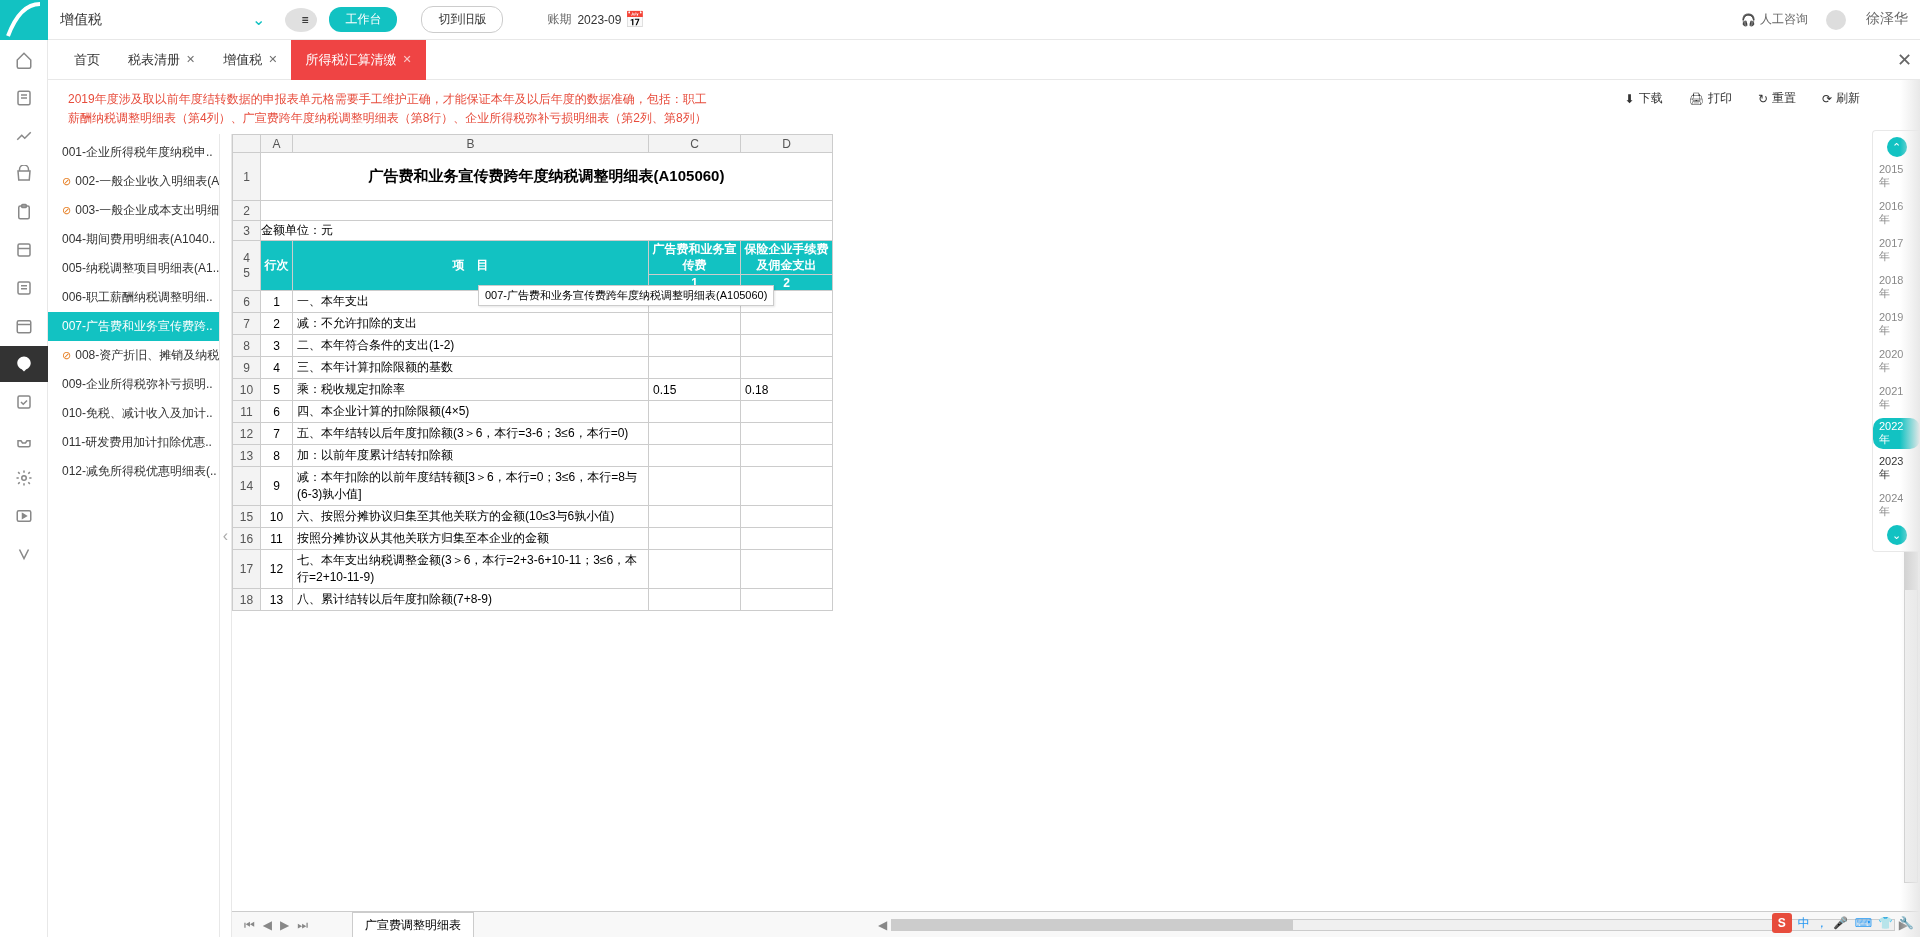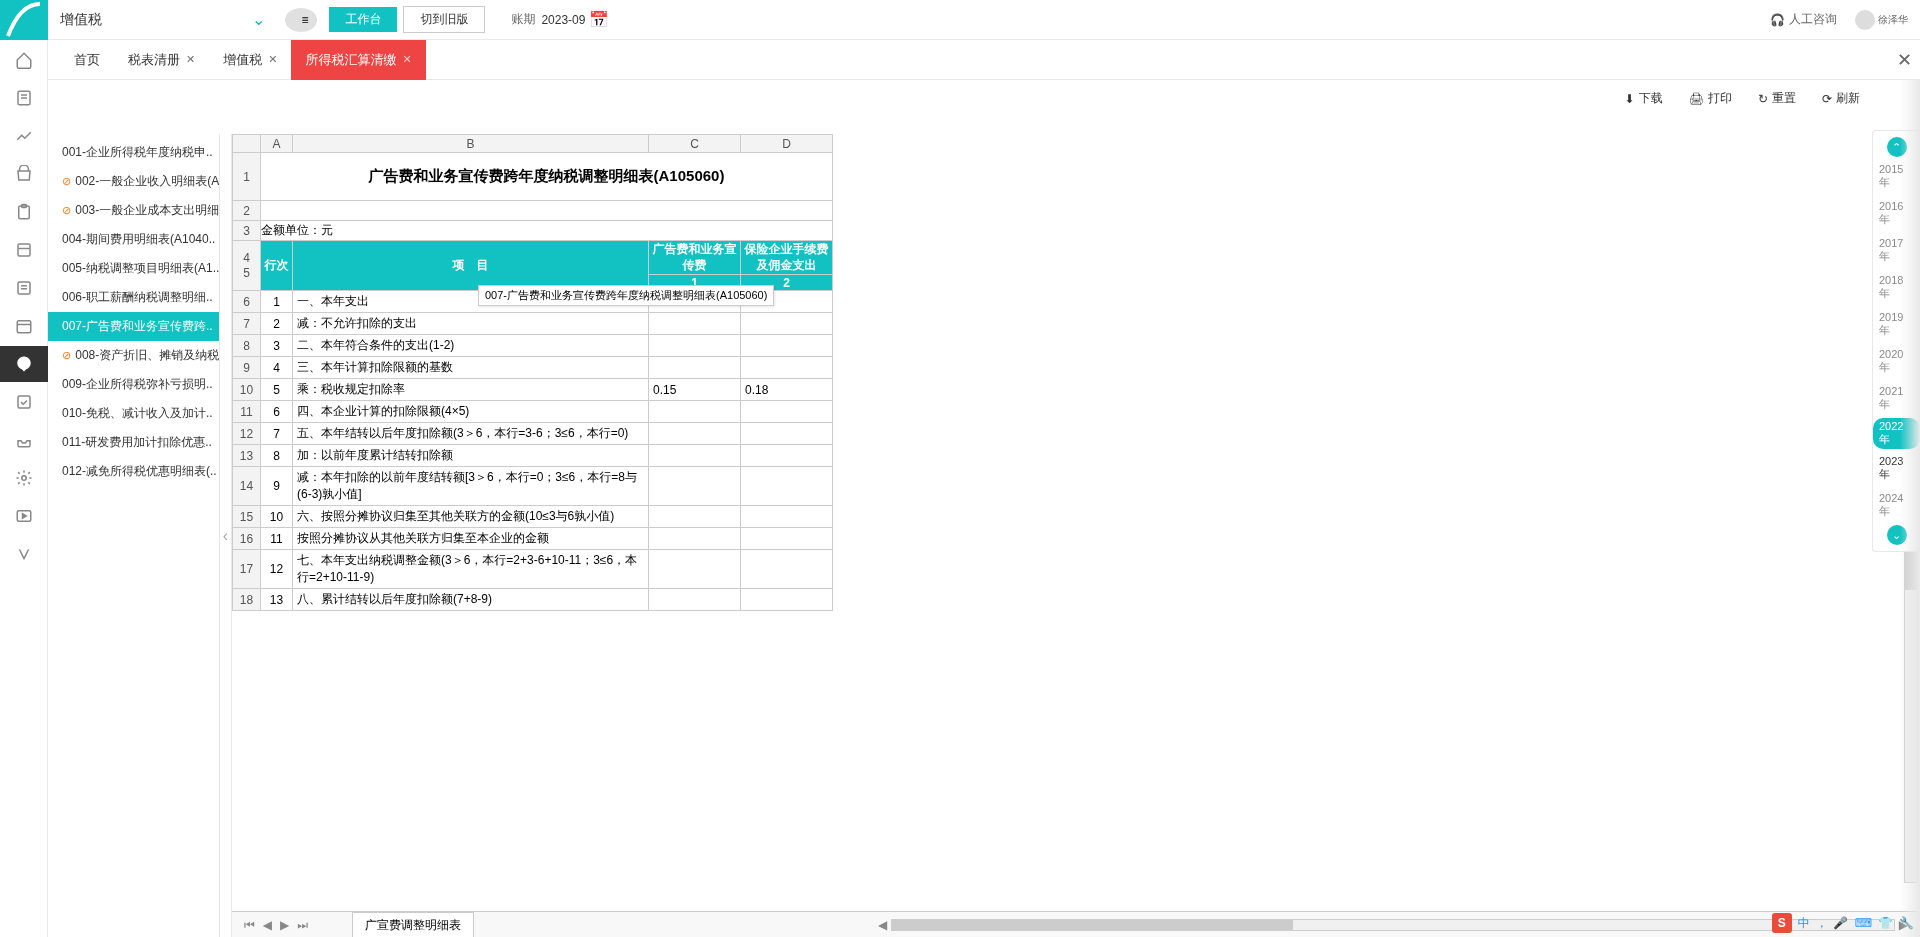--- a/index.html
+++ b/index.html
@@ -7,30 +7,30 @@
 .app { display: flex; height: 100vh; }
 .left-nav { width: 48px; background: #fff; border-right: 1px solid #e8e8e8; display: flex; flex-direction: column; align-items: center; padding-top: 0; }
 .left-nav .logo { width: 48px; height: 40px; background: #12c2c2; display: flex; align-items: center; justify-content: center; color: #fff; }
 .left-nav .nav-icon { width: 48px; height: 36px; display: flex; align-items: center; justify-content: center; color: #888; cursor: pointer; margin-top: 2px; }
 .left-nav .nav-icon.active { background: #333; color: #fff; }
 .left-nav .nav-icon svg { width: 18px; height: 18px; }
 .main { flex: 1; display: flex; flex-direction: column; background: #fff; }
 .topbar { height: 40px; display: flex; align-items: center; padding: 0 12px; border-bottom: 1px solid #e8e8e8; background: #fff; }
 .topbar .module-name { font-size: 14px; color: #333; margin-right: 150px; }
 .topbar .dropdown-arrow { color: #12c2c2; margin-right: 20px; cursor: pointer; }
-.topbar .btn { padding: 4px 16px; border-radius: 0; font-size: 12px; margin-right: 6px; cursor: pointer; border: none; }
+.topbar .btn { padding: 4px 16px; border-radius: 12px; font-size: 12px; margin-right: 24px; cursor: pointer; border: none; }
 .topbar .btn-circle { width: 24px; height: 24px; border-radius: 50%; background: #e0e0e0; border: none; margin-right: 12px; cursor: pointer;}
 .topbar .btn-primary { background: #12c2c2; color: #fff; }
 .topbar .btn-outline { background: #fff; border: 1px solid #ccc; color: #333; }
 .topbar .period-label { font-size: 12px; color: #666; margin-left: 20px; margin-right: 6px; }
 .topbar .period-value { font-size: 12px; color: #333; margin-right: 4px; }
 .topbar .cal-icon { color: #12c2c2; cursor: pointer; }
 .topbar .spacer { flex: 1; }
 .topbar .support { font-size: 12px; color: #666; margin-right: 18px; cursor: pointer; display: flex; align-items: center; gap: 4px;}
-.topbar .user { font-size: 10px; color: #666; display: flex; align-items: center; gap: 3px;}
+.topbar .user { font-size: 14px; color: #666; display: flex; gap: 20px;}
 .topbar .avatar { width: 20px; height: 20px; border-radius: 50%; background: #ddd; }
 .tabs { height: 40px; display: flex; align-items: center; padding: 0 12px; border-bottom: 1px solid #e8e8e8; position: relative; }
 .tabs .tab { padding: 0 14px; height: 40px; display: flex; align-items: center; font-size: 13px; color: #333; cursor: pointer; gap: 6px;}
 .tabs .tab.active { background: #ef4444; color: #fff; }
 .tabs .tab .close { font-size: 11px; opacity: 0.7; cursor: pointer; }
 .tabs .close-all { position: absolute; right: 8px; font-size: 18px; color: #666; cursor: pointer; }
 .content { flex: 1; display: flex; position: relative; overflow: hidden;}
 .notice-bar { position: absolute; top: 0; left: 0; right: 0; padding: 10px 20px; display: flex; align-items: flex-start; }
 .notice-text { font-size: 12px; color: #e74c3c; line-height: 1.6; flex: 1; max-width: 650px; }
 .actions { display: flex; gap: 26px; margin-left: auto; padding-right:40px;}
@@ -205,20 +205,21 @@
         </div>
         <div class="tab active">
           <span>所得税汇算清缴</span>
           <span class="close">✕</span>
         </div>
       <span class="close-all">✕</span>
     </div>
 
     <div class="content">
       <div class="notice-bar">
+        <div class="notice-text">2019年度涉及取以前年度结转数据的申报表单元格需要手工维护正确，才能保证本年及以后年度的数据准确，包括：职工薪酬纳税调整明细表（第4列）、广宣费跨年度纳税调整明细表（第8行）、企业所得税弥补亏损明细表（第2列、第8列）</div>
         <div class="actions">
           <div class="action">
               <span>⬇</span>
               <span>下载</span>
             </div>
           <div class="action">
               <span>🖨</span>
               <span>打印</span>
             </div>
           <div class="action">

